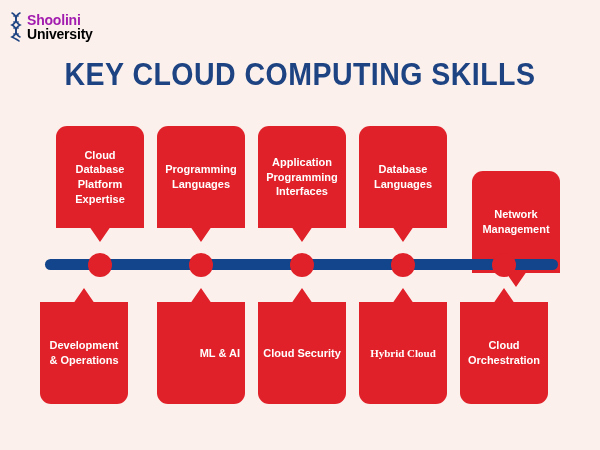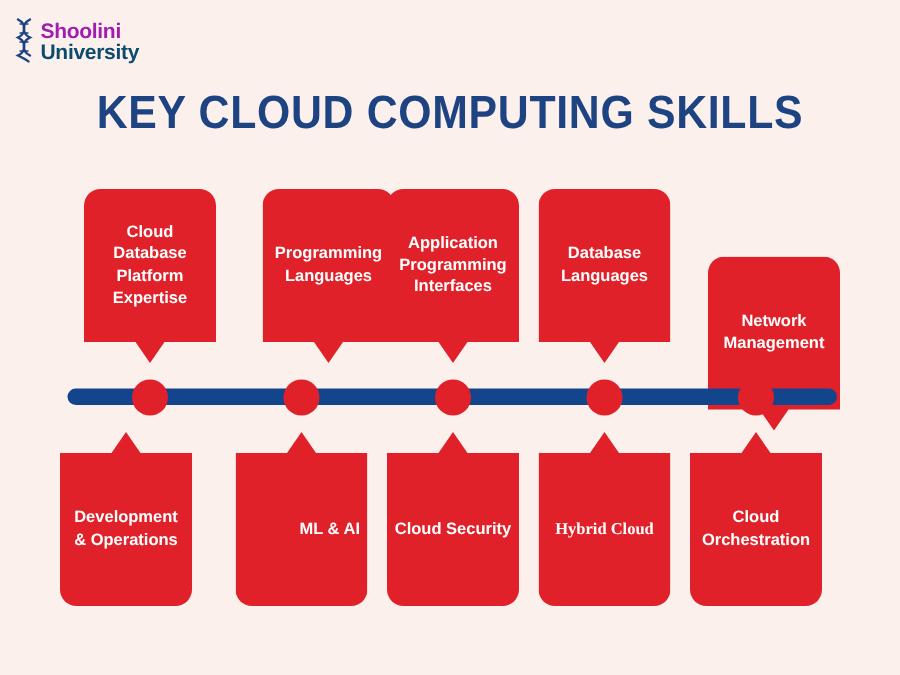--- a/index.html
+++ b/index.html
@@ -35,21 +35,21 @@
   #logo .line1 {
     font-size: 14px;
     font-weight: bold;
     color: #a21caf;
     letter-spacing: -0.2px;
     display: block;
   }
   #logo .line2 {
     font-size: 14px;
     font-weight: bold;
-    color: #0c4a6e;
+    color: #000000;
     letter-spacing: -0.2px;
     display: block;
   }
 
   
   #title {
     position: absolute;
     top: 57px;
     left: 0;
     width: 600px;
@@ -137,21 +137,21 @@
     <span class="line1">Shoolini</span>
     <span class="line2">University</span>
   </span>
 </div>
 
 <div id="title">KEY CLOUD COMPUTING SKILLS</div>
 
 <div class="card top" style="left:56px;">
   <span>Cloud Database Platform Expertise</span>
 </div>
-<div class="card top" style="left:175px;">
+<div class="card top" style="left:157px;">
   <span>Programming Languages</span>
 </div>
 <div class="card top" style="left:258px;">
   <span>Application Programming Interfaces</span>
 </div>
 <div class="card top" style="left:359px;">
   <span>Database Languages</span>
 </div>
 <div class="card top" style="left:472px;margin-top:45px;">
   <span>Network Management</span>

